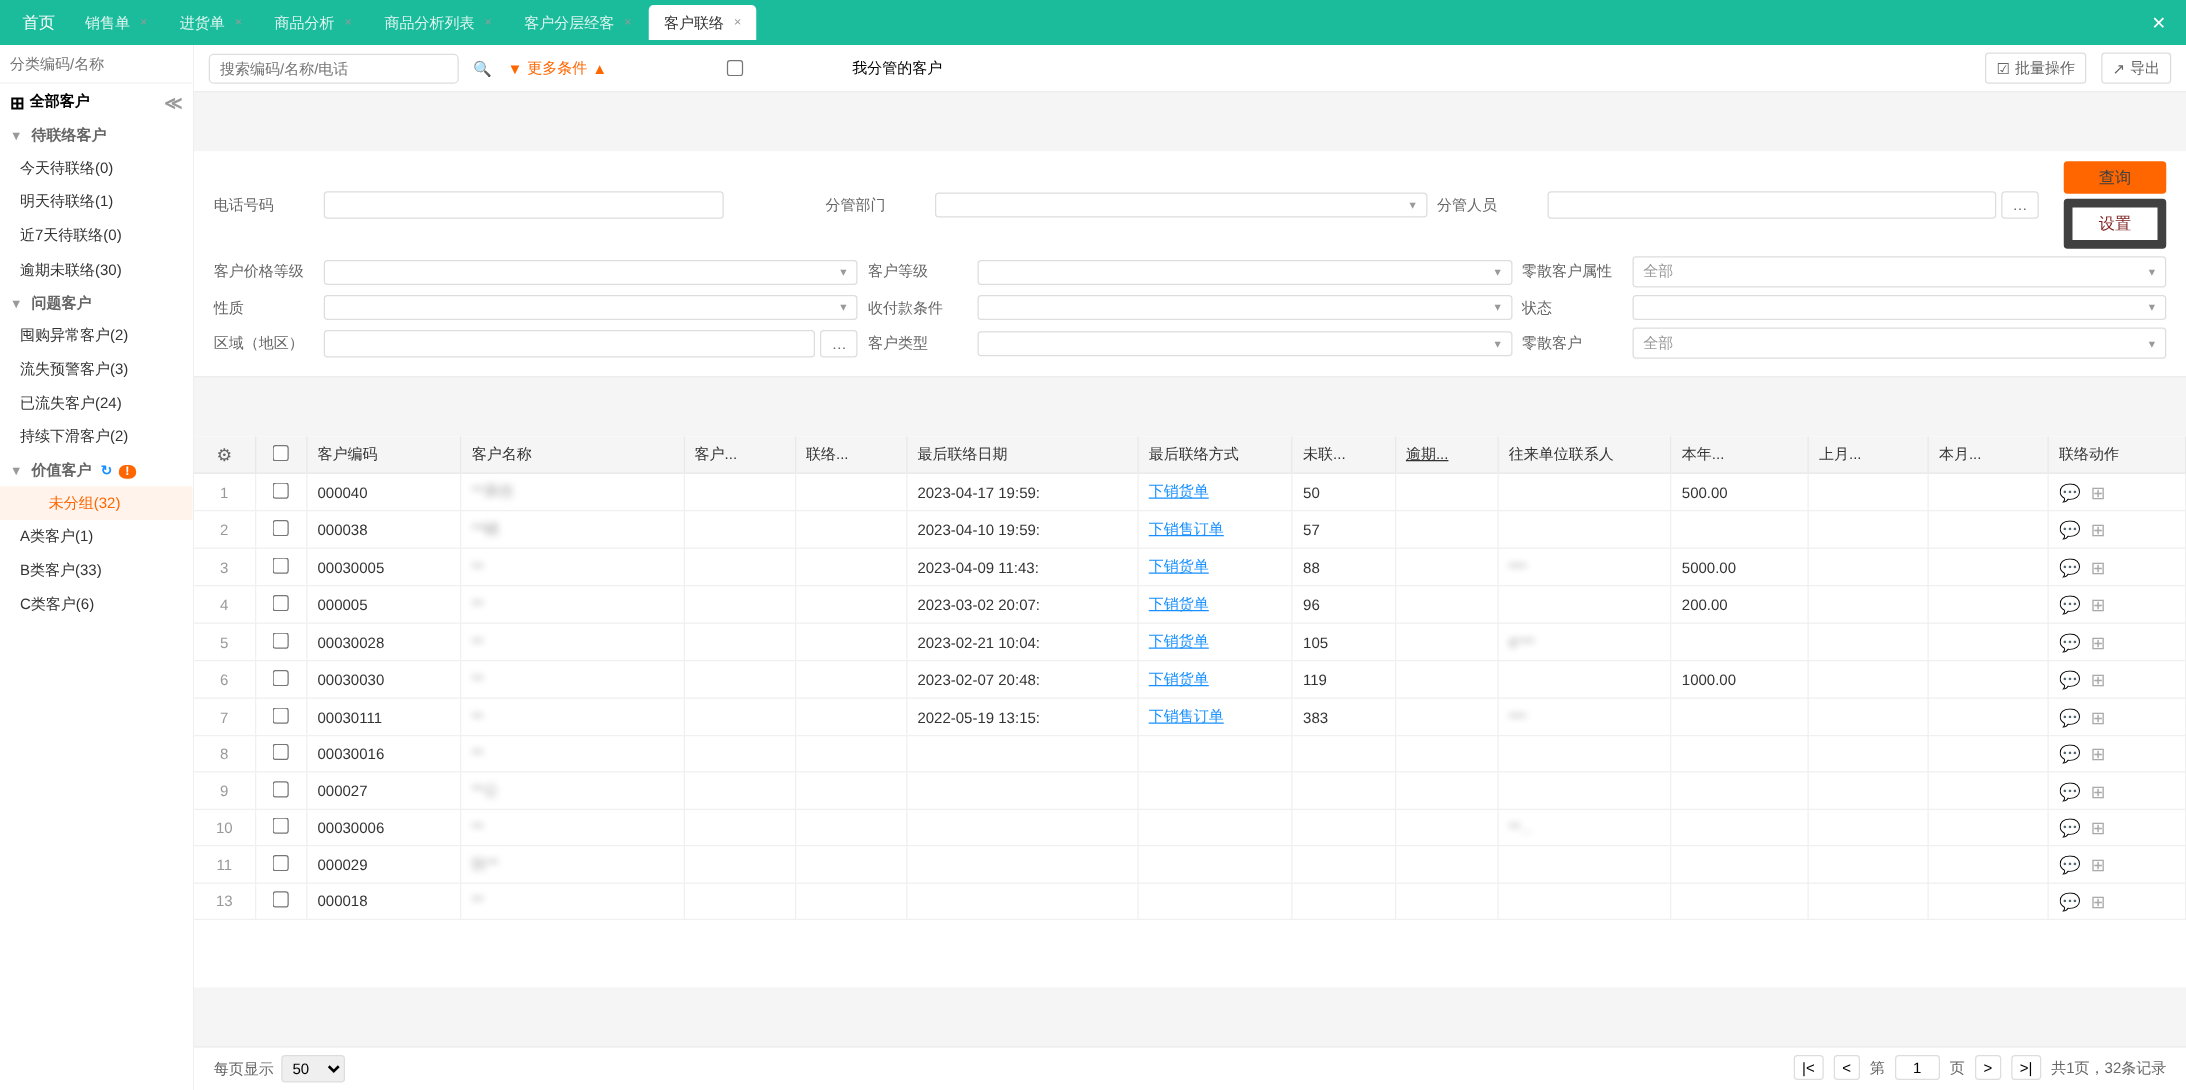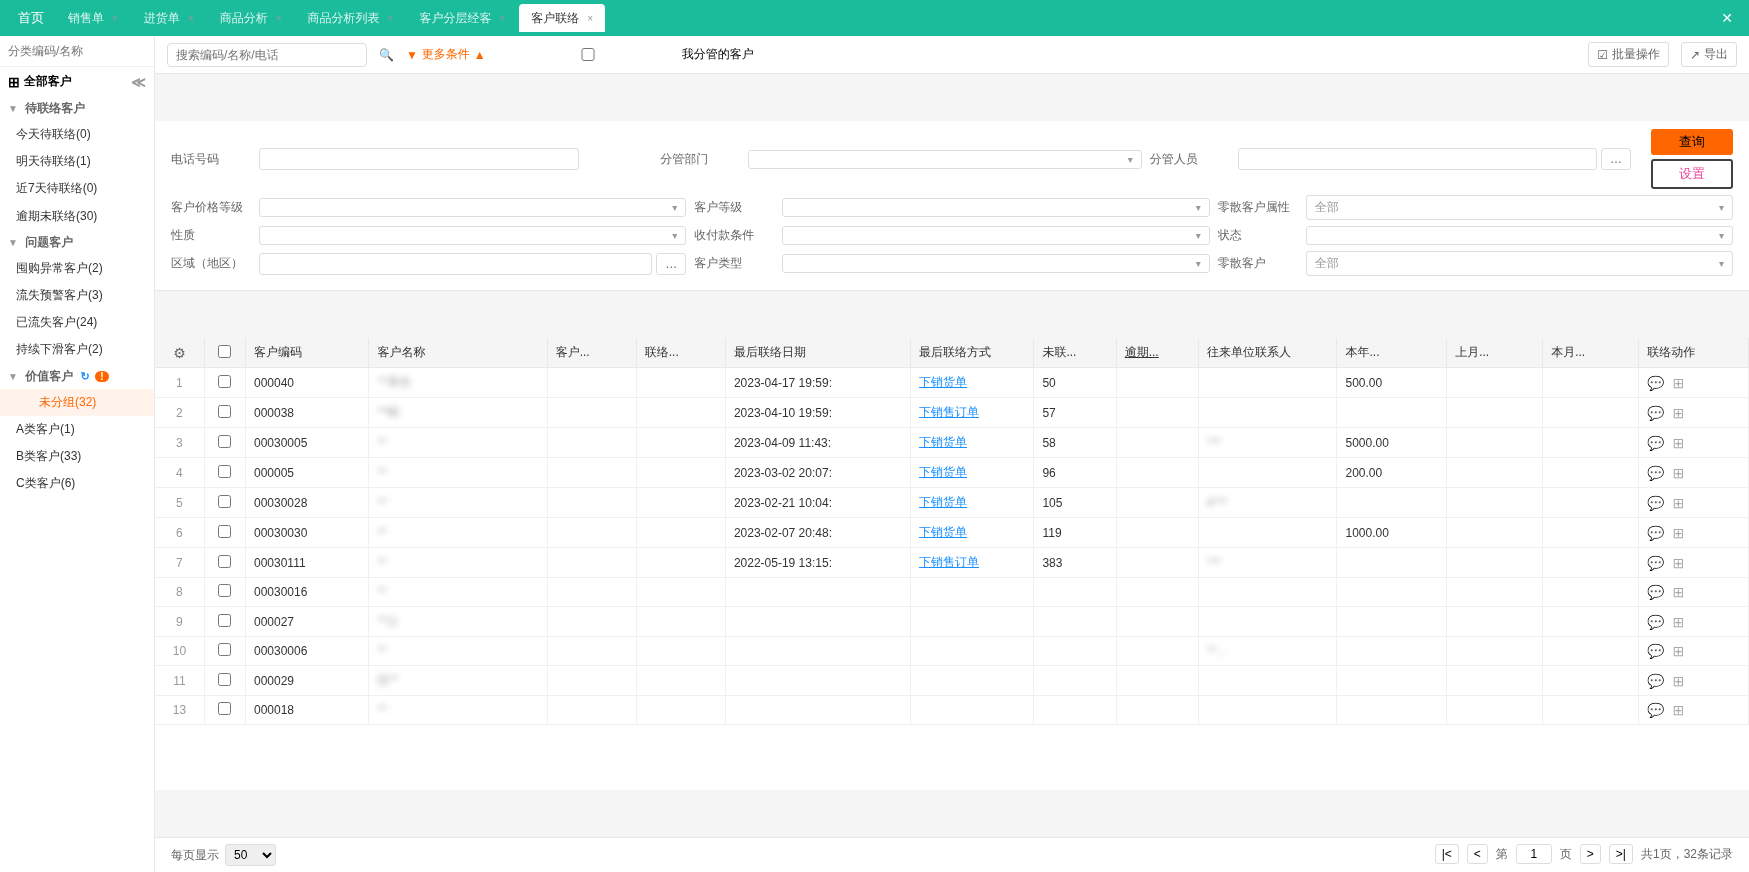--- a/index.html
+++ b/index.html
@@ -227,31 +227,31 @@
       color: #666;
     }
     .adv-right-btns {
       display: flex;
       flex-direction: column;
       gap: 4px;
       margin-left: 12px;
     }
     .btn-query {
       background: #f60;
-      color: #000000;
+      color: #404040;
       border: none;
       border-radius: 3px;
       padding: 4px 28px;
       cursor: pointer;
       font-size: 13px;
     }
     .btn-reset {
       background: #fff;
-      color: #ec4899;
-      border: 2px solid #404040;
+      color: #7f1d1d;
+      border: 7px solid #404040;
       border-radius: 3px;
       padding: 4px 16px;
       cursor: pointer;
       font-size: 13px;
     }
 
     
     .table-container {
       flex: 1;
       overflow: auto;
@@ -650,21 +650,21 @@
             </tr>
             <tr>
               <td class="col-index">3</td>
               <td class="col-check"><input type="checkbox" style=""></td>
               <td class="col-code">00030005</td>
               <td class="col-name"><span class="blurred">**</span></td>
               <td class="col-custtype"></td>
               <td class="col-contact"></td>
               <td class="col-lastdate">2023-04-09 11:43:</td>
               <td class="col-lastway"><span class="link-text">下销货单</span></td>
-              <td class="col-uncontact">58</td>
+              <td class="col-uncontact">88</td>
               <td class="col-overdue"></td>
               <td class="col-partner"><span class="blurred">***</span></td>
               <td class="col-thisyear">5000.00</td>
               <td class="col-lastmonth"></td>
               <td class="col-thismonth"></td>
               <td class="col-action">
         <div class="action-icons">
           <span class="action-icon" title="联络">💬</span>
           <span class="action-icon" title="更多">⊞</span>
         </div>

